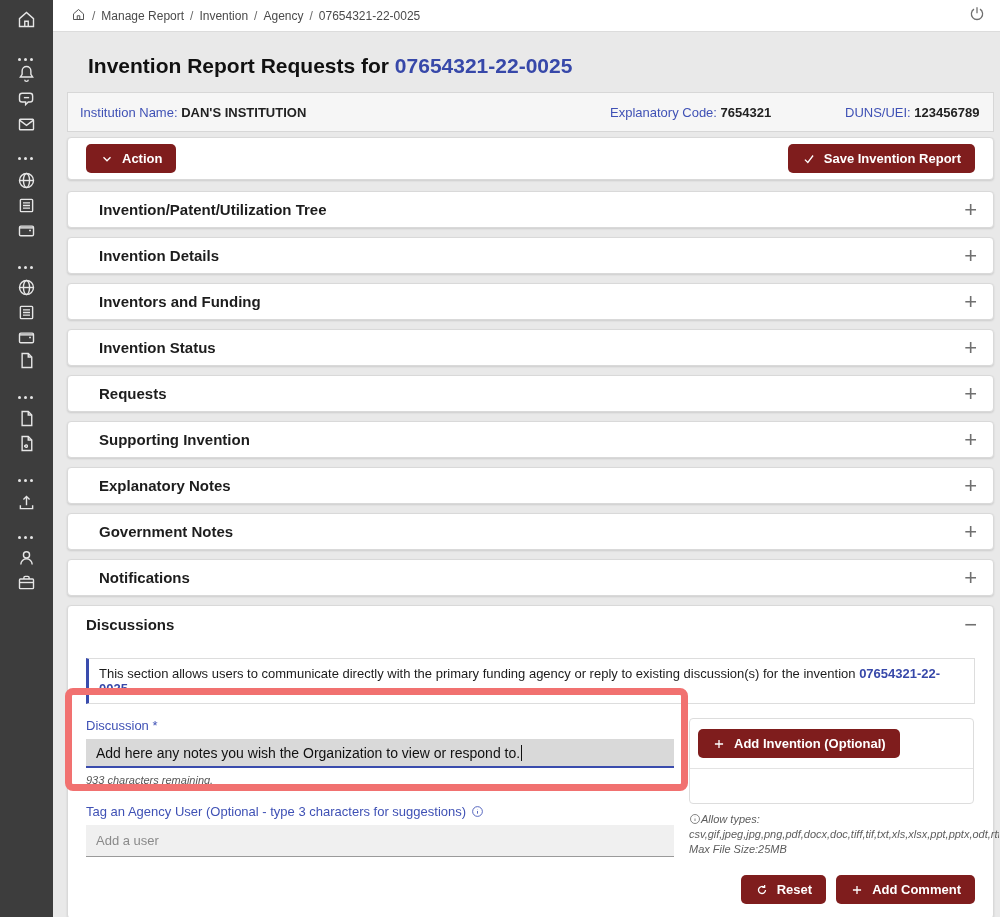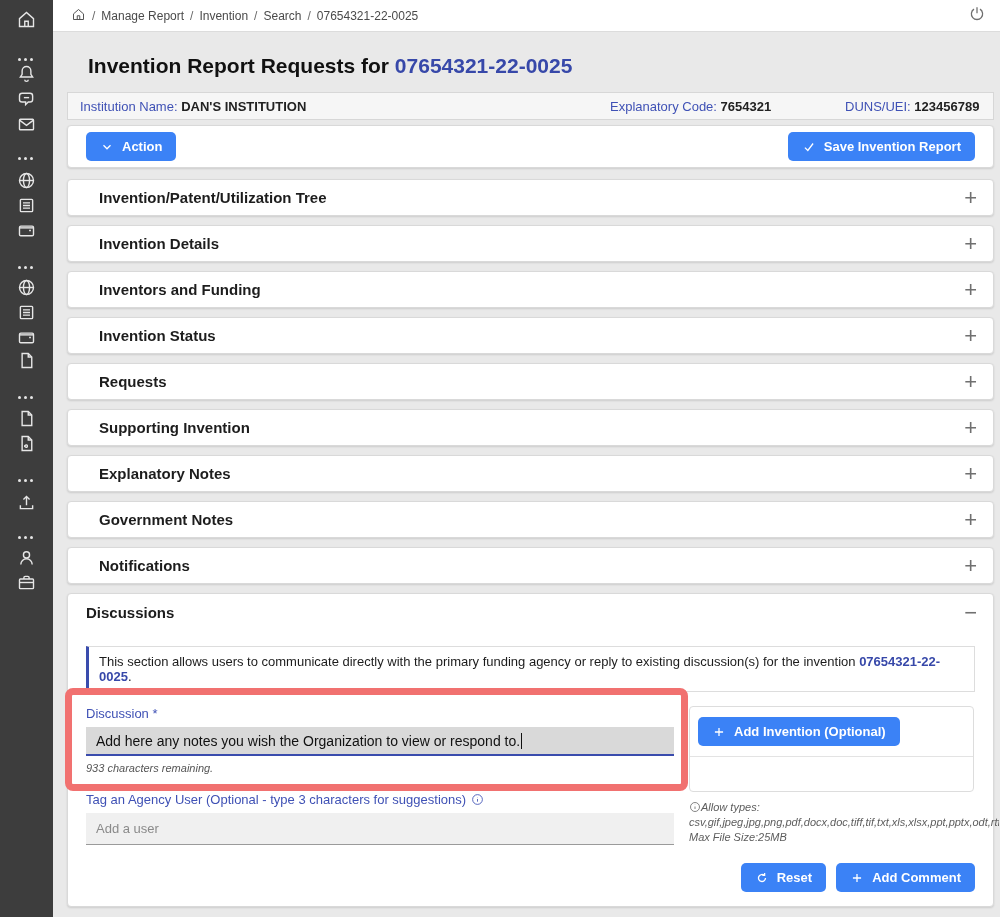--- a/index.html
+++ b/index.html
@@ -20,31 +20,31 @@
   .crumb .sep { color:#6a6a6a; }
   .crumb-home svg { width:15px; height:15px; stroke:#555; fill:none; stroke-width:1.6; }
   .power { margin-left:auto; cursor:pointer; }
   .power svg { width:18px; height:18px; stroke:#6f6f6f; fill:none; stroke-width:1.7; }
 
   
   .content { position:absolute; left:53px; top:32px; width:947px; height:885px; padding:0 6px 0 14px; }
   .page-title { margin:22px 0 14px 21px; font-size:21px; font-weight:bold; color:#111; }
   .page-title .tid { color:#3748a9; }
 
-  .inst-bar { background:#f6f6f6; border:1px solid #d7d7d7; height:28px; display:flex; align-items:center; font-size:13px; padding:0 12px; }
+  .inst-bar { background:#f6f6f6; border:1px solid #d7d7d7; height:40px; display:flex; align-items:center; font-size:13px; padding:0 12px; }
   .inst-item { white-space:nowrap; }
   .inst-item .lbl { color:#3f51b5; }
   .inst-item .val { color:#222; font-weight:bold; }
   .inst-name { flex:0 0 530px; }
   .inst-code { flex:0 0 235px; }
 
   .card { background:#fff; border:1px solid #d9d9d9; border-radius:4px; box-shadow:0 1px 2px rgba(0,0,0,.12); }
   .action-card { margin-top:5px; height:43px; display:flex; align-items:center; padding:0 18px; }
 
-  .btn { display:inline-flex; align-items:center; gap:8px; background:#3b82f6; color:#fff; border:none; border-radius:5px; font-size:13px; font-weight:bold; font-family:"Liberation Sans",sans-serif; padding:0 14px; height:29px; cursor:pointer; }
+  .btn { display:inline-flex; align-items:center; gap:8px; background:#7f1d1d; color:#fff; border:none; border-radius:5px; font-size:13px; font-weight:bold; font-family:"Liberation Sans",sans-serif; padding:0 14px; height:29px; cursor:pointer; }
   .btn svg { width:14px; height:14px; stroke:#fff; fill:none; stroke-width:2.2; }
   .btn-save { margin-left:auto; }
 
   .accordions { margin-top:11px; }
   .acc { height:37px; margin-bottom:9px; display:flex; align-items:center; padding:0 16px 0 31px; cursor:pointer; }
   .acc-title { font-size:15px; font-weight:bold; color:#1d1d1d; }
   .acc-exp-icon { margin-left:auto; font-size:22px; font-weight:300; color:#707070; line-height:1; }
 
   
   .disc-card { padding-bottom:12px; }
@@ -224,21 +224,21 @@
     <div class="crumb">
       <span class="crumb-home"><svg viewBox="0 0 24 24">
             <path d="M4 11 L12 4 L20 11 V20 H4 Z"></path>
             <path d="M10 20 V14 H14 V20"></path>
           </svg></span>
       <span class="sep">/</span>
       <span>Manage Report</span>
       <span class="sep">/</span>
       <span>Invention</span>
       <span class="sep">/</span>
-      <span>Search</span>
+      <span>Agency</span>
       <span class="sep">/</span>
       <span>07654321-22-0025</span>
     </div>
     <span class="power"><svg viewBox="0 0 24 24">
           <path d="M12 3 v8"></path>
           <path d="M8 5.5 a7.5 7.5 0 1 0 8 0"></path>
         </svg></span>
   </header>
 
   <main class="content">

